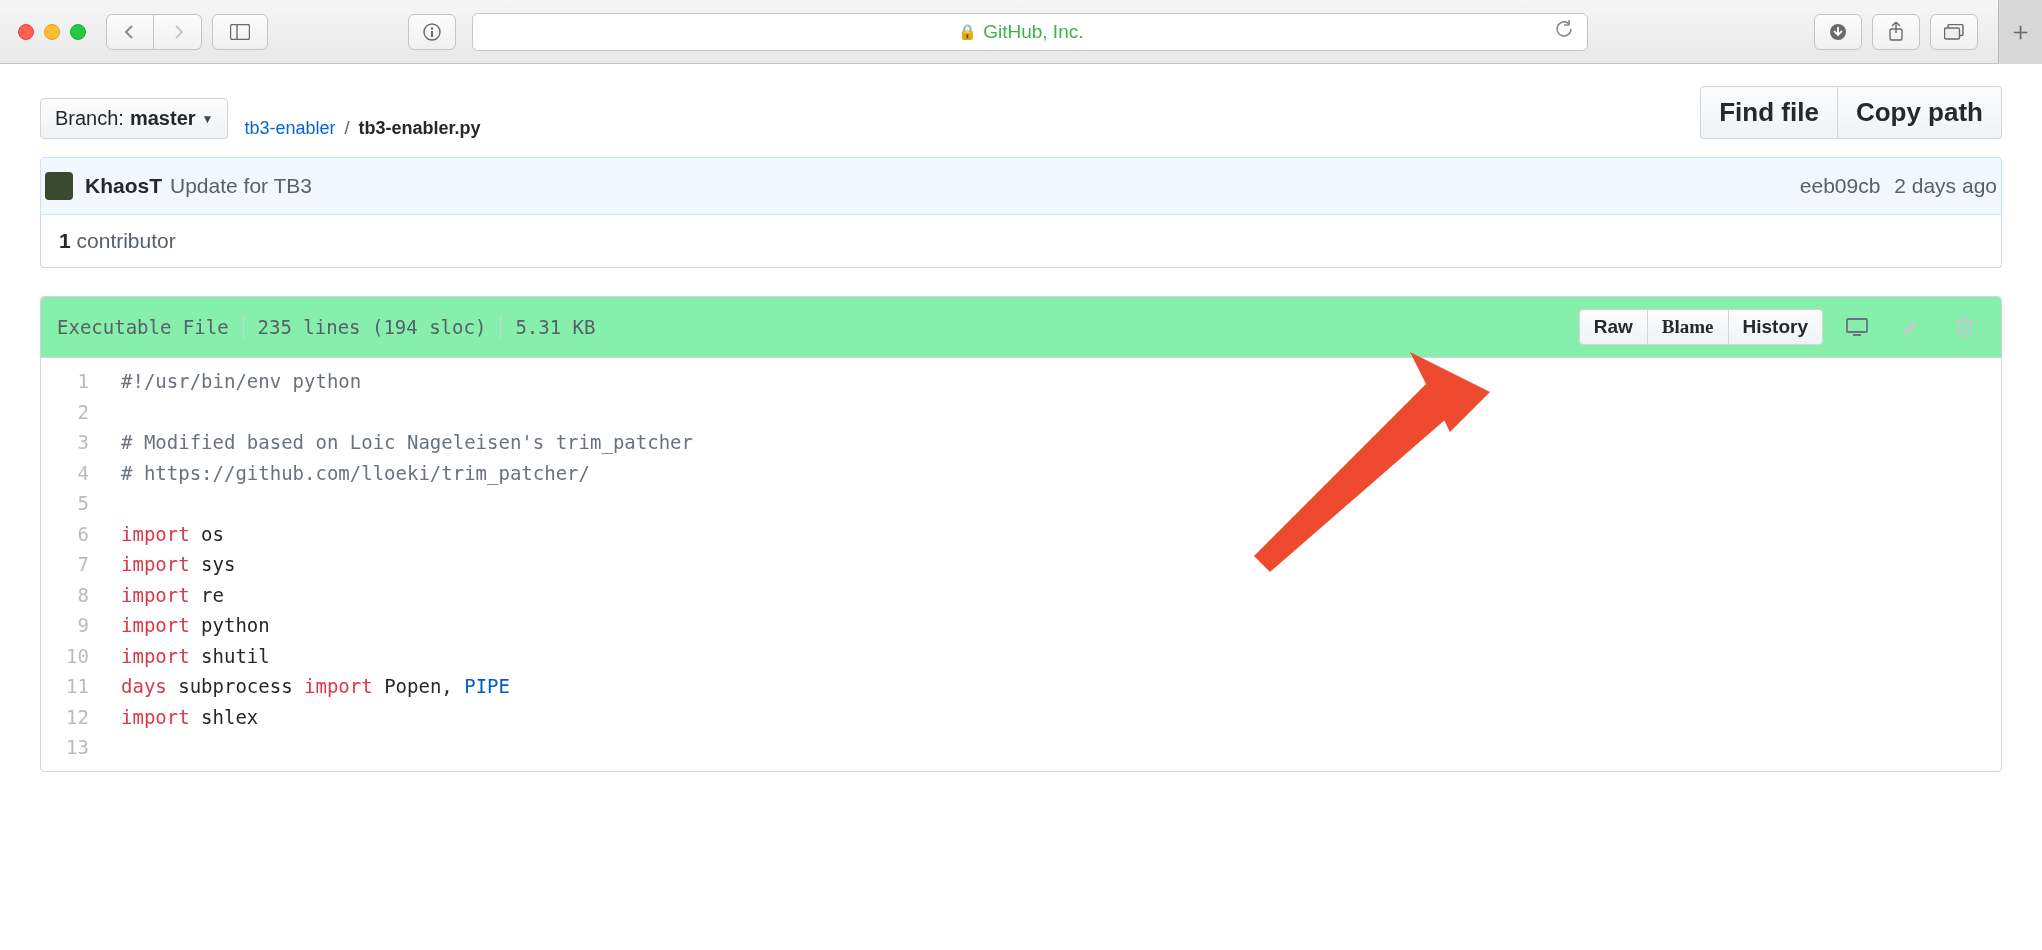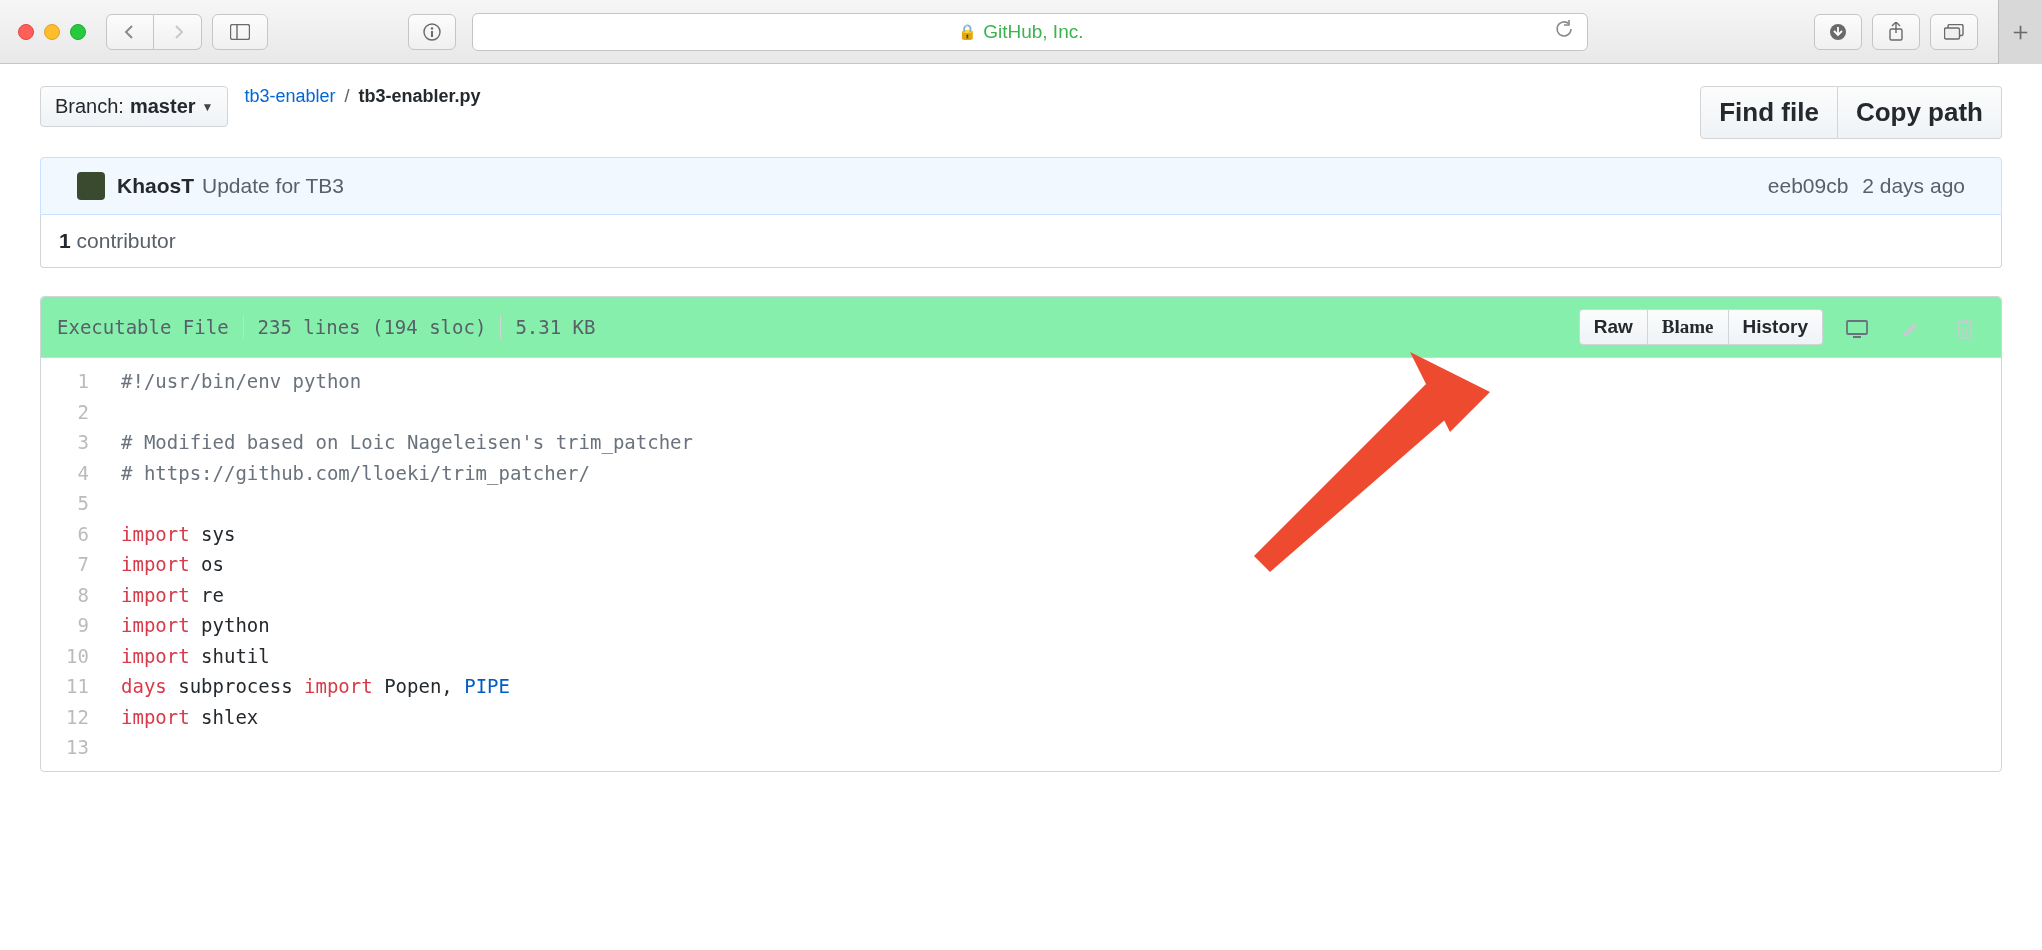--- a/index.html
+++ b/index.html
@@ -16,48 +16,48 @@
     .nav-grp { display: flex; }
     .nav-grp .safari-btn:first-child { border-top-right-radius:0; border-bottom-right-radius:0; }
     .nav-grp .safari-btn:last-child  { border-top-left-radius:0; border-bottom-left-radius:0; border-left:none; }
     .addr { flex: 1; height: 38px; border: 1px solid #c5c5c5; border-radius: 6px; background: #fff; display: flex; align-items: center; justify-content: space-between; padding: 0 14px; font-size: 19px; color: #6e6e6e; margin: 0 6px; }
     .addr-center { flex:1; text-align:center; display:flex; align-items:center; justify-content:center; gap:6px; color:#6e6e6e; }
     .lock { color:#3cb34c; font-size:15px; }
     .new-tab { width:44px; height:64px; background:#d8d8d8; border-left:1px solid #bcbcbc; display:flex; align-items:center; justify-content:center; color:#6a6a6a; font-size:26px; margin-left:10px; margin-right:-12px; }
     
     
     .page { padding: 12px 40px 0 40px; }
-    .file-header-row { display:flex; align-items:flex-start; gap:16px; margin: 10px 0 18px 0; }
+    .file-header-row { display:flex; align-items:flex-end; gap:16px; margin: 10px 0 18px 0; }
     .branch-btn { border:1px solid #d1d5da; border-radius:4px; background:linear-gradient(#fcfcfc,#eff3f6); padding: 8px 14px; font-size:20px; color:#24292e; display:flex; align-items:center; gap:6px; }
     .branch-btn .strong { font-weight:600; }
     .caret { font-size:12px; color:#444; }
     .crumbs { font-size:18px; color:#24292e; }
     .crumbs a { color:#0366d6; text-decoration:none; }
     .crumbs .sep { color:#586069; margin:0 4px; }
     .crumbs .filename { font-weight:600; }
     .right-btns { margin-left:auto; display:flex; }
     .gh-btn { border:1px solid #d1d5da; background:linear-gradient(#fcfcfc,#eff3f6); padding: 10px 18px; font-size:26px; font-weight:600; color:#24292e; }
     .right-btns .gh-btn:first-child{ border-radius:4px 0 0 4px; }
     .right-btns .gh-btn:last-child{ border-radius:0 4px 4px 0; border-left:none; }
     
-    .commit-box { border:1px solid #c8e1ff; border-radius:4px 4px 0 0; background:#f1f8ff; padding: 14px 36px; display:flex; align-items:center; font-size:21px; }
+    .commit-box { border:1px solid #c8e1ff; border-radius:4px 4px 0 0; background:#f1f8ff; padding: 14px 4px; display:flex; align-items:center; font-size:21px; }
     .avatar { width:28px; height:28px; border-radius:4px; background:#3a4a2e; margin-right:12px; }
     .author { font-weight:600; color:#24292e; margin-right:8px; }
     .commit-msg { color:#586069; }
     .commit-meta { margin-left:auto; color:#586069; }
     .sha { color:#586069; margin-right:8px;margin-left:40px; }
     
     .contrib-box { border:1px solid #d1d5da; border-top:none; border-radius:0 0 4px 4px; padding:14px 18px; font-size:21px; color:#586069; }
     .contrib-box .num { font-weight:600; color:#24292e; }
     
     .code-box { border:1px solid #d1d5da; border-radius:4px; margin-top:28px; }
     .code-toolbar { background:#86efac; border-bottom:1px solid #d1d5da; padding: 12px 16px; display:flex; align-items:center; font-family: SFMono-Regular, Menlo, monospace; font-size:19px; color:#586069; border-radius:4px 4px 0 0; }
     .meta-item { padding: 0 14px; }
     .meta-divider { width:1px; height:24px; background:#d1d5da; }
-    .toolbar-right { margin-left:auto; display:flex; align-items:flex-end; gap:0; font-family: -apple-system, sans-serif; }
+    .toolbar-right { margin-left:auto; display:flex; align-items:center; gap:0; font-family: -apple-system, sans-serif; }
     .btn-group { display:flex; }
     .small-btn { border:1px solid #d1d5da; background:linear-gradient(#fcfcfc,#eff3f6); padding:6px 14px; font-size:19px; font-weight:600; color:#24292e; }
     .btn-group .small-btn:first-child { border-radius:4px 0 0 4px; }
     .btn-group .small-btn:nth-child(2) { border-left:none;font-family:Liberation Serif, serif; }
     .btn-group .small-btn:last-child { border-radius:0 4px 4px 0; border-left:none; }
     .icon-btn { width:40px; height:32px; display:flex; align-items:center; justify-content:center; color:#6a737d; margin-left:14px; }
     
     .code-body { display:flex; font-family: SFMono-Regular, Menlo, Consolas, monospace; font-size:19px; line-height:30.5px; }
     .gutter { text-align:right; color:#babbbc; padding: 8px 14px 8px 0; min-width:62px; user-select:none; }
     .code-lines { padding: 8px 0 8px 18px; color:#24292e; }
@@ -224,22 +224,22 @@
             <div>11</div>
             <div>12</div>
             <div>13</div>
           </div>
       <div class="code-lines" id="codelines">
             <div><span class="c-comment">#!/usr/bin/env python</span></div>
             <div>&nbsp;</div>
             <div><span class="c-comment"># Modified based on Loic Nageleisen's trim_patcher</span></div>
             <div><span class="c-comment"># https://github.com/lloeki/trim_patcher/</span></div>
             <div>&nbsp;</div>
+            <div><span class="c-kw">import</span><span> os</span></div>
             <div><span class="c-kw">import</span><span> sys</span></div>
-            <div><span class="c-kw">import</span><span> os</span></div>
             <div><span class="c-kw">import</span><span> re</span></div>
             <div><span class="c-kw">import</span><span> python</span></div>
             <div><span class="c-kw">import</span><span> shutil</span></div>
             <div><span class="c-kw">days</span><span> subprocess </span><span class="c-kw">import</span><span> Popen, </span><span class="c-const">PIPE</span></div>
             <div><span class="c-kw">import</span><span> shlex</span></div>
             <div>&nbsp;</div>
           </div>
     </div>
   </div>
 

